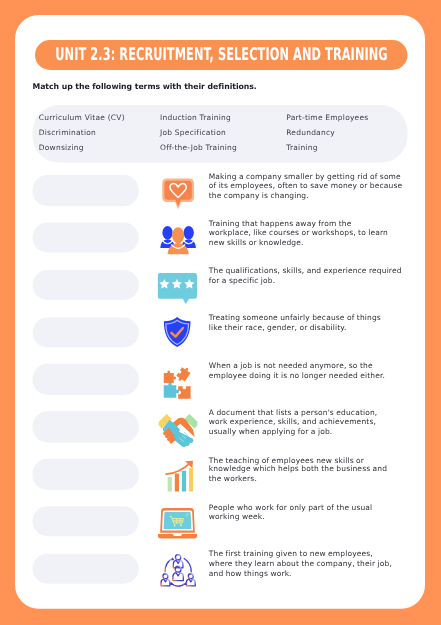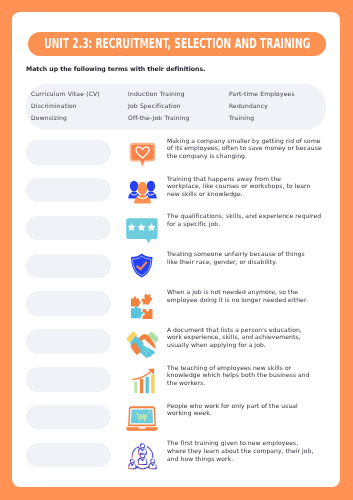--- a/index.html
+++ b/index.html
@@ -5,21 +5,21 @@
   * { box-sizing: border-box; margin:0; padding:0; }
   html,body { width:353px; height:500px; overflow:hidden; }
   body {
     background:#FF9254;
     font-family:"Liberation Sans", sans-serif;
     -webkit-font-smoothing:antialiased;
     text-rendering:geometricPrecision;
   }
   #panel {
     position:absolute; left:12px; top:12px; width:328px; height:475px;
-    background:#fff; border-radius:8px; overflow:hidden;
+    background:#fff; border-radius:19px; overflow:hidden;
   }
   
   #title-pill {
     position:absolute; left:16px; top:20px; width:298px; height:24px;
     background:#FB9150; border-radius:12px;
     display:flex; align-items:center; justify-content:center;
   }
   #title-text {
     color:#fff; font-weight:bold; font-size:13.9px;
     letter-spacing:0.1px; white-space:nowrap;

